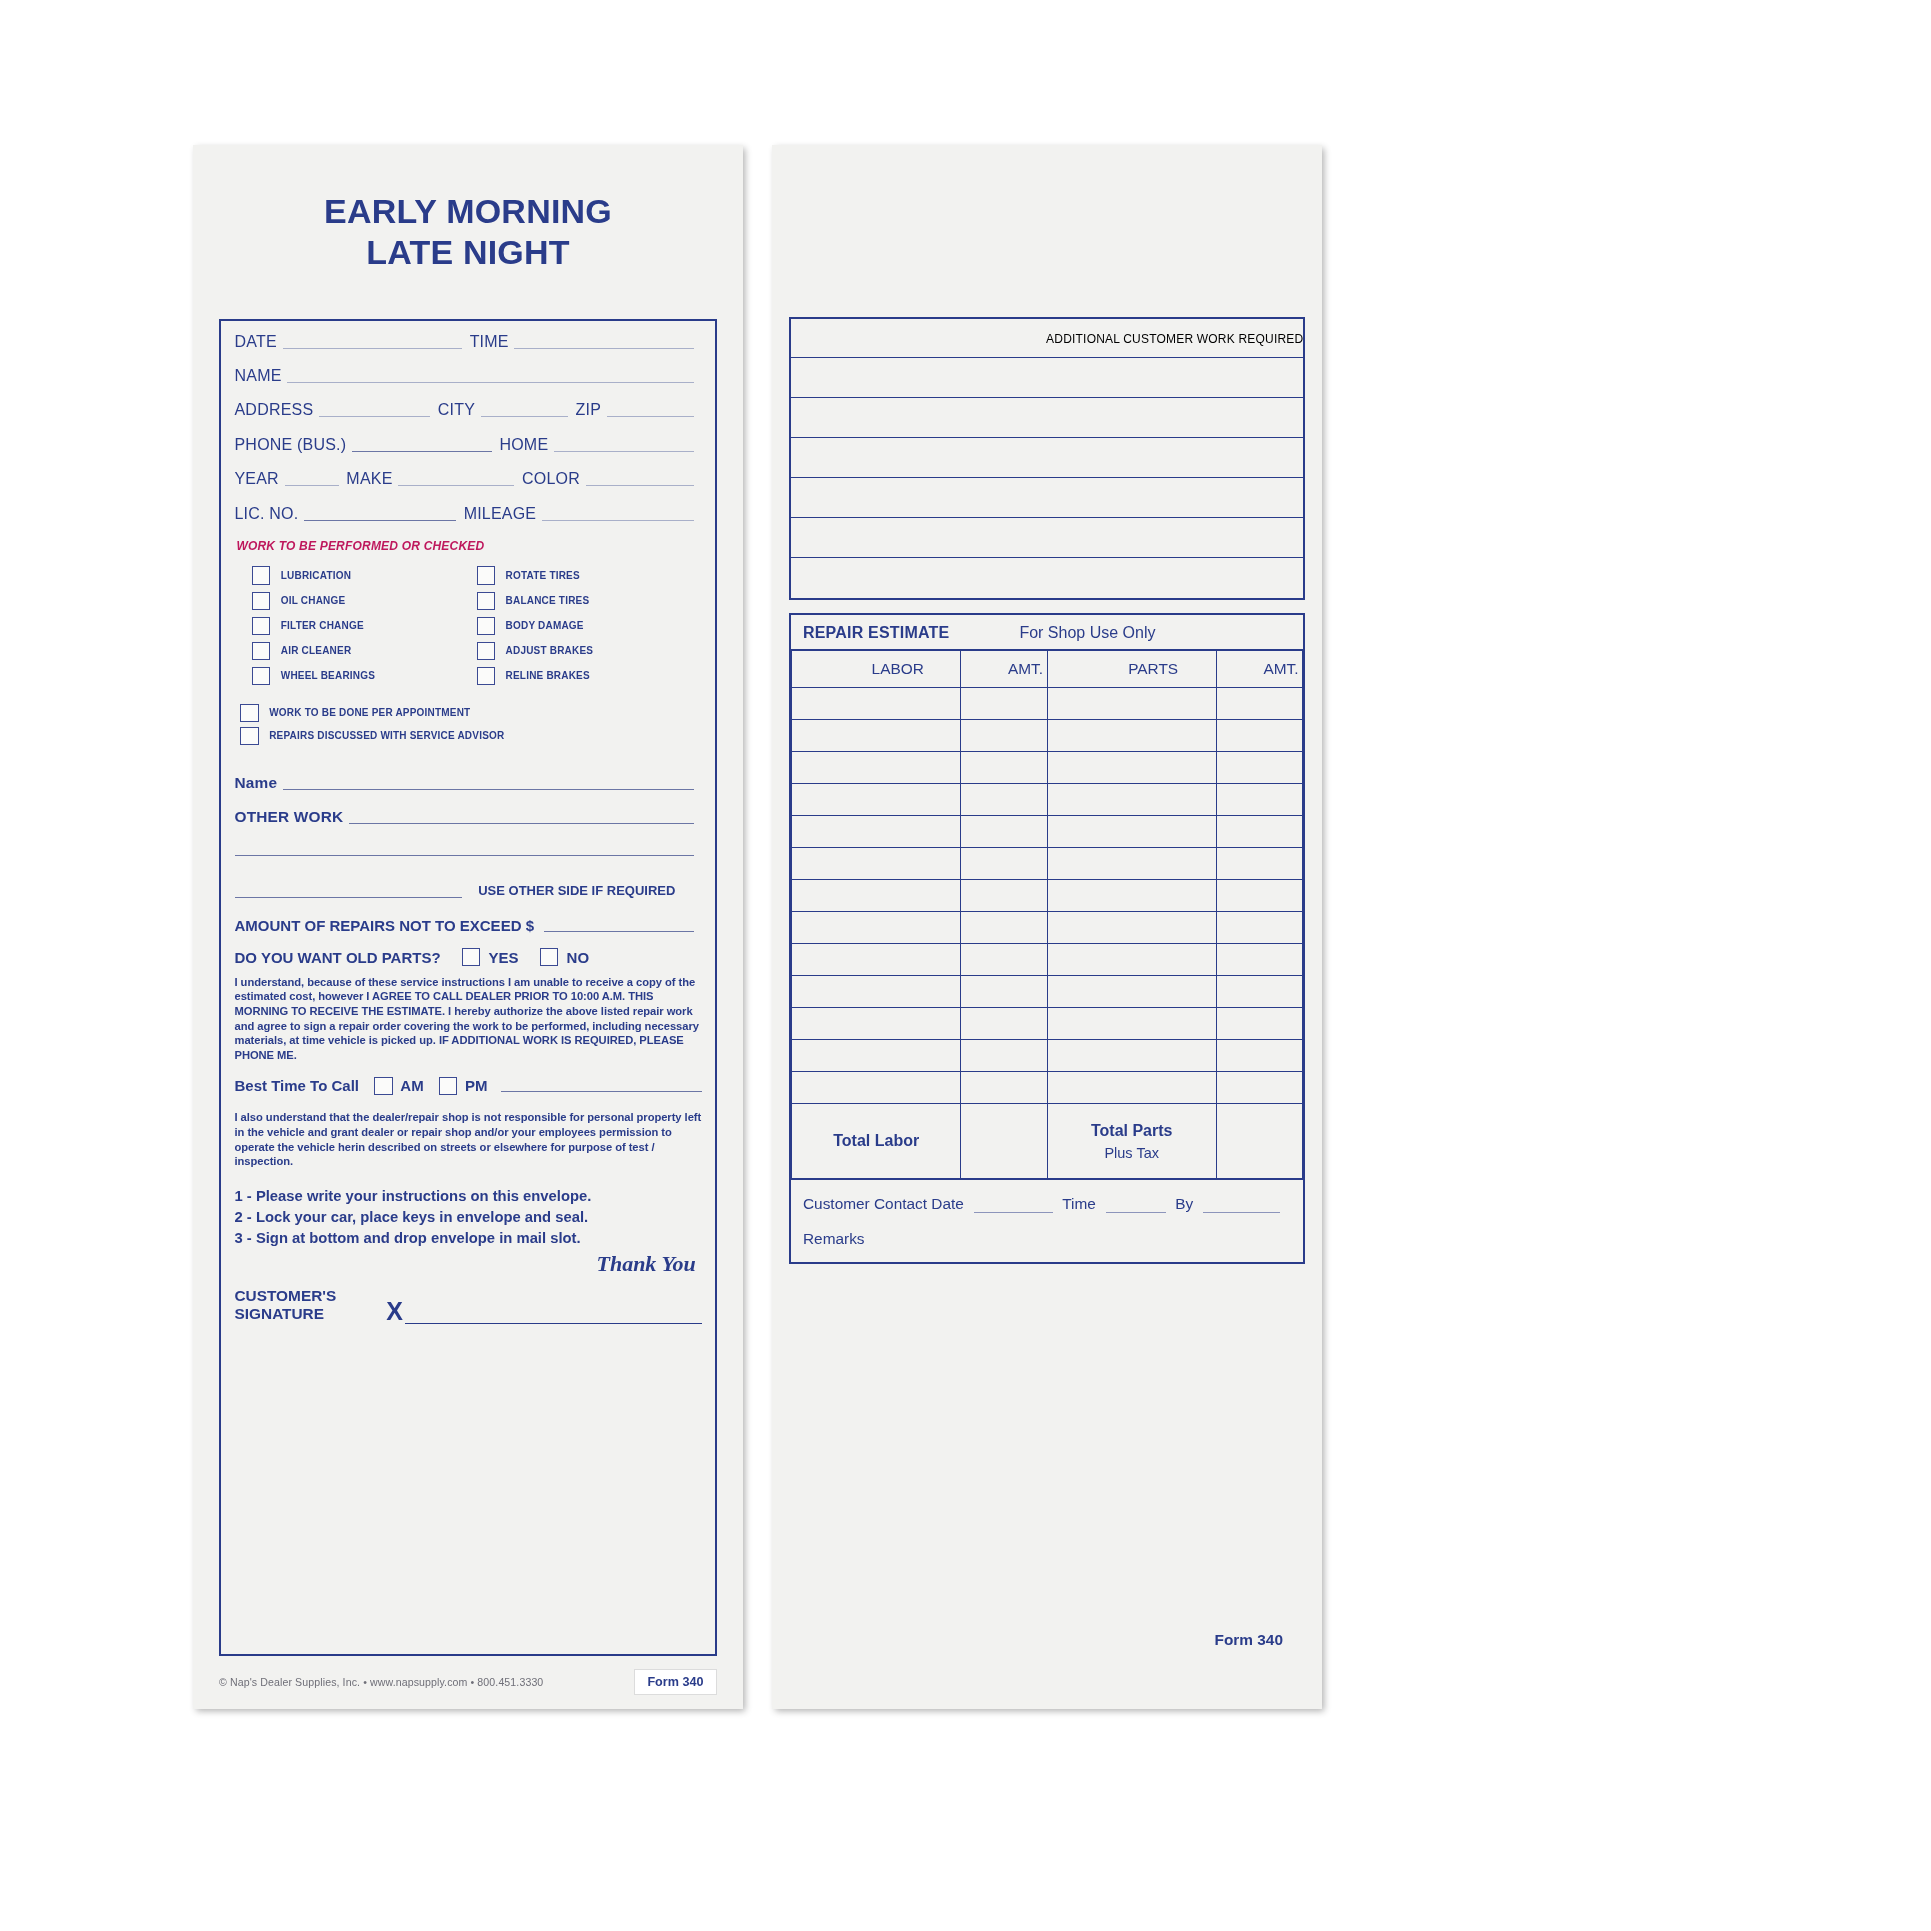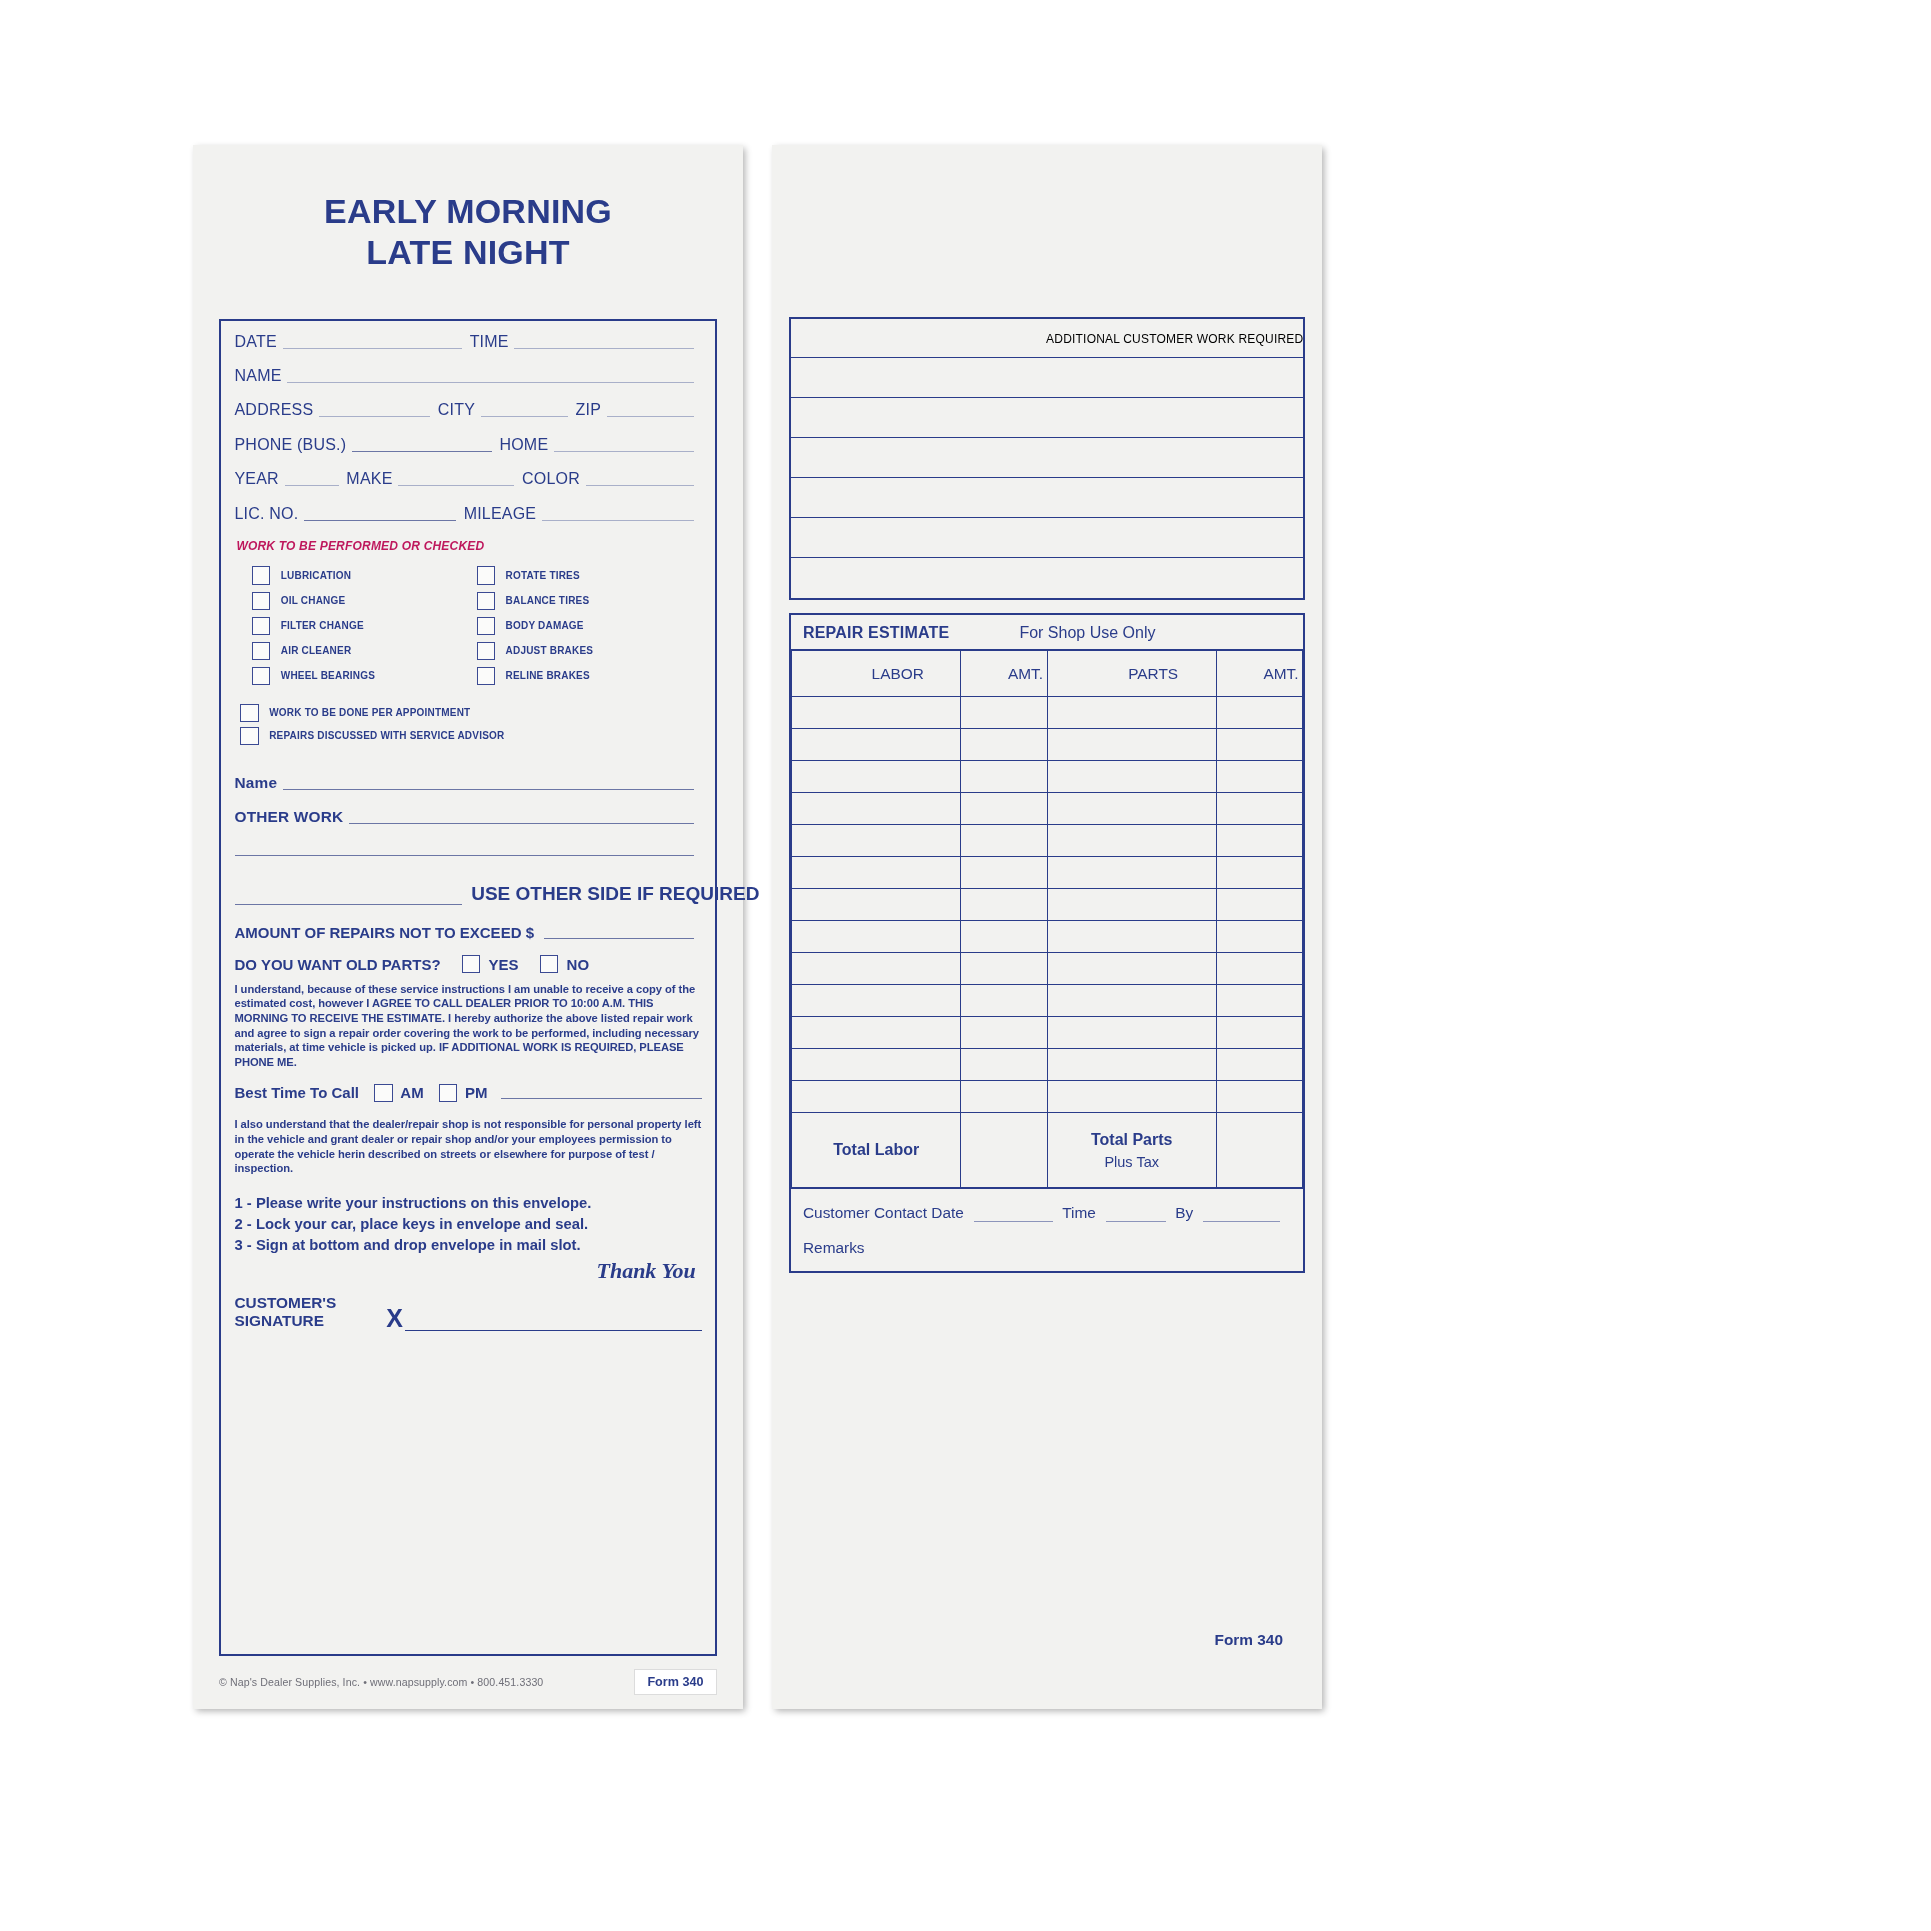--- a/index.html
+++ b/index.html
@@ -93,22 +93,22 @@
     color: #2a3c8a; letter-spacing: 0.2px; white-space: nowrap;
   }
   .cb-wide { margin-left: 5.8px; margin-top: 11.6px; }
   .cb-wide .cb-row { margin-bottom: 4.8px; }
 
   .name-row { margin-top: 29px; }
   .lbl-mixed { font-size: 15.4px; font-weight: bold; color: #2a3c8a; }
 
   .usebox {
     display: flex; align-items: flex-end;
-    font-size: 19px; font-weight: bold; color: #2a3c8a;
-    margin-top: 25px; white-space: nowrap;
+    font-size: 13px; font-weight: bold; color: #2a3c8a;
+    margin-top: 25px; white-space: nowrap; gap: 7px;
   }
   .usebox .pre { flex: 0 0 227px; border-bottom: 1px solid #6c76a5; height: 13.5px; margin-right: 9.7px; }
 
   .amt-row {
     display: flex; align-items: flex-end;
     font-size: 15px; font-weight: bold; color: #2a3c8a;
     margin-top: 19.3px; white-space: nowrap;
   }
 
   .parts-row {
@@ -204,21 +204,21 @@
   }
   .est-title .t1 { font-size: 16px; font-weight: bold; letter-spacing: 0.2px; }
   .est-title .t2 { font-size: 16px; margin-left: 70px; }
 
   table.est { width: 100%; border-collapse: collapse; table-layout: fixed; }
   table.est th, table.est td {
     border: 1.4px solid #2a3c8a;
     height: 32px;
     color: #2a3c8a;
   }
-  table.est th { font-weight: normal; font-size: 15.4px; height: 46px; padding-left: 44px; }
+  table.est th { font-weight: normal; font-size: 15.4px; height: 37px; padding-left: 44px; }
   table.est td.blank { border-bottom: 1.4px solid #2a3c8a; }
   .col-labor { width: 33%; }
   .col-amt1  { width: 17%; }
   .col-parts { width: 33%; }
   .col-amt2  { width: 17%; }
   table.est tr.totals td { height: 75px; font-size: 16px; font-weight: bold; text-align: center; vertical-align: middle; }
   .plus-tax { font-weight: normal; font-size: 14.5px; display: block; margin-top: 4.8px; }
 
   .contact-block { color: #2a3c8a; padding: 14.5px 11.6px 13.5px 11.6px; border-top: 1.9px solid #2a3c8a; }
   .contact-row {

